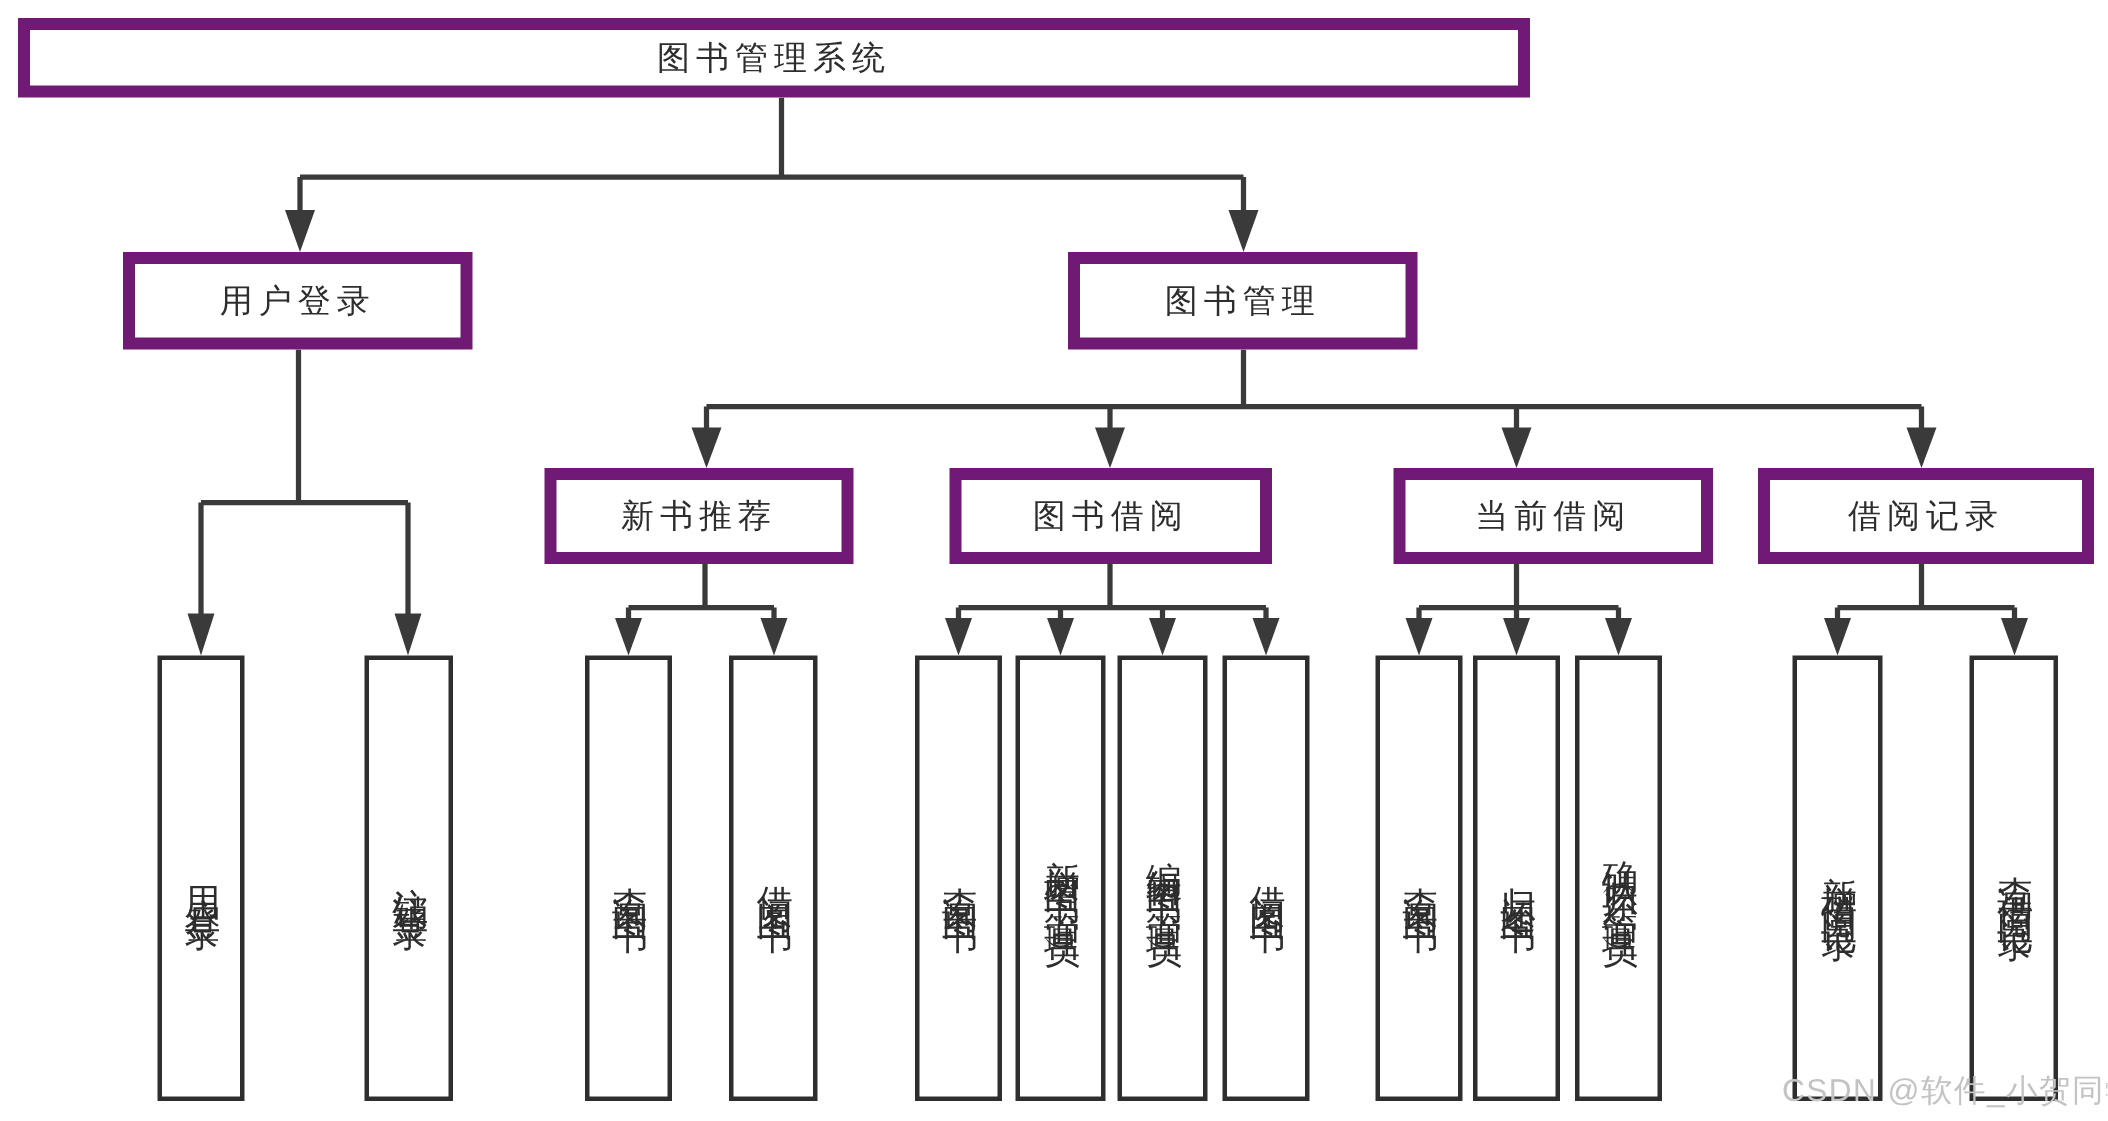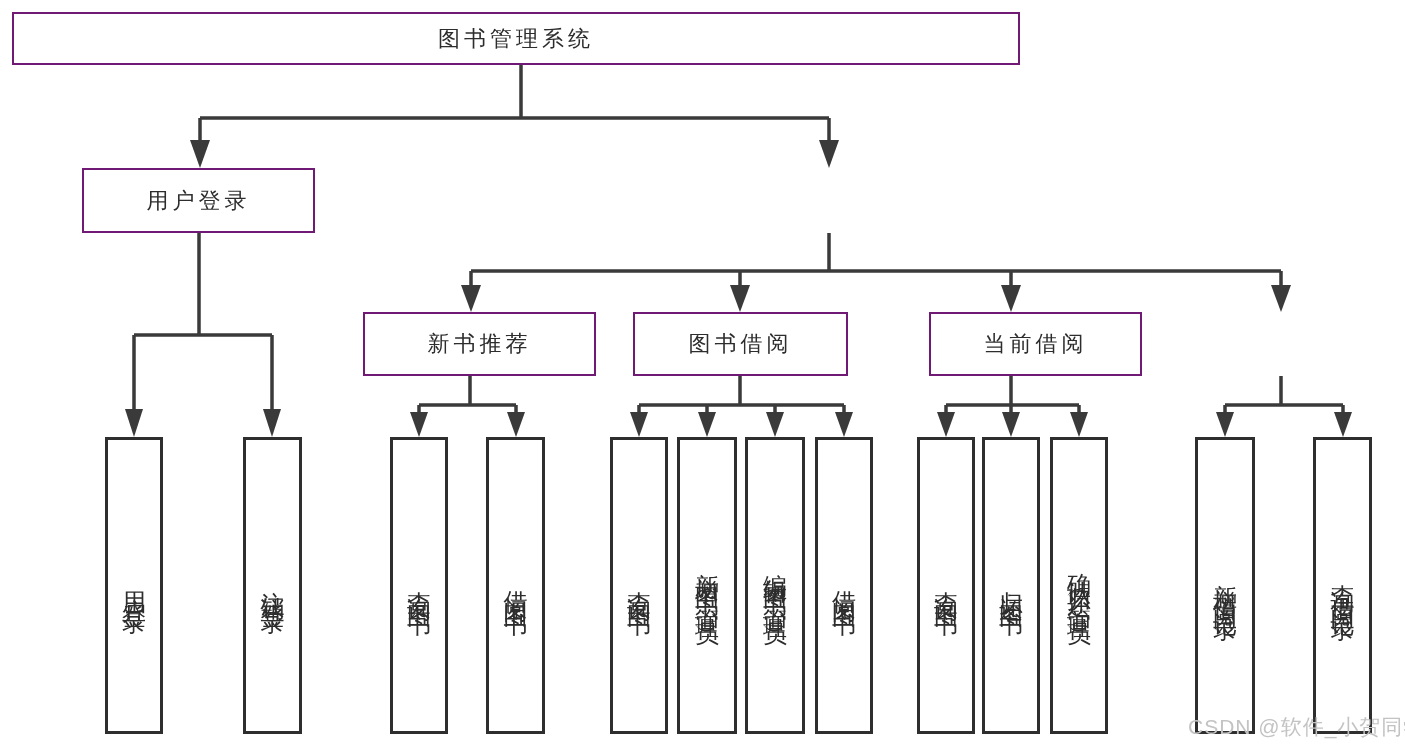--- a/index.html
+++ b/index.html
@@ -7,21 +7,21 @@
     width: 1405px; height: 747px;
     background: #ffffff;
     position: relative;
     overflow: hidden;
     font-family: "Liberation Sans", "DejaVu Sans", sans-serif;
   }
   #canvas { position: absolute; inset: 0; width: 1405px; height: 747px; }
   svg.connectors { position: absolute; left: 0; top: 0; z-index: 1; }
   .hbox {
     position: absolute;
-    border: 2px solid #701a75;
+    border: 8px solid #701a75;
     background: #ffffff;
     display: flex; align-items: center; justify-content: center;
     font-size: 22px; letter-spacing: 4px; color: #2d2d2d;
     z-index: 2; box-sizing: border-box;
     white-space: nowrap;
   }
   .leaf {
     position: absolute;
     border: 3px solid #2e2e2e;
     background: #ffffff;
@@ -44,21 +44,21 @@
     font-size: 21px;
     color: #c3c3c3;
     letter-spacing: 1px;
     z-index: 5;
     white-space: nowrap;
   }
   
   #node-root  { left: 12px;  top: 12px;  width: 1008px; height: 53px; }
   #node-user  { left: 82px;  top: 168px; width: 233px;  height: 65px; }
   #node-bmgmt { left: 712px; top: 168px; width: 233px;  height: 65px; }
-  #node-l3-0  { left: 363px; top: 312px; width: 233px;  height: 64px; }
+  #node-l3-0  { left: 363px; top: 312px; width: 206px;  height: 64px; }
   #node-l3-1  { left: 633px; top: 312px; width: 215px;  height: 64px; justify-content: center; }
   #node-l3-2  { left: 905px; top: 312px; width: 213px;  height: 64px; margin-left: 24px; }
   #node-l3-3  { left: 1172px;top: 312px; width: 224px;  height: 64px; }
   #leaf-a1 { left: 105px;  width: 58px; }
   #leaf-a2 { left: 243px;  width: 59px; }
   #leaf-b1 { left: 390px;  width: 58px; }
   #leaf-b2 { left: 486px;  width: 59px; }
   #leaf-c1 { left: 610px;  width: 58px; }
   #leaf-c2 { left: 677px;  width: 60px; }
   #leaf-c3 { left: 745px;  width: 60px; }
@@ -124,29 +124,35 @@
     </g>
   </svg>
 
   <div class="hbox" id="node-root">
     <span>图书管理系统</span>
   </div>
 
   <div class="hbox" id="node-user">
     <span>用户登录</span>
   </div>
+  <div class="hbox" id="node-bmgmt">
+    <span>图书管理</span>
+  </div>
 
   <div class="hbox" id="node-l3-0">
     <span>新书推荐</span>
   </div>
   <div class="hbox" id="node-l3-1">
     <span>图书借阅</span>
   </div>
   <div class="hbox" id="node-l3-2">
     <span>当前借阅</span>
+  </div>
+  <div class="hbox" id="node-l3-3">
+    <span>借阅记录</span>
   </div>
 
   <div class="leaf" id="leaf-a1">
     <span class="vtext">用户登录</span>
   </div>
   <div class="leaf" id="leaf-a2">
     <span class="vtext">注销登录</span>
   </div>
 
   <div class="leaf" id="leaf-b1">

